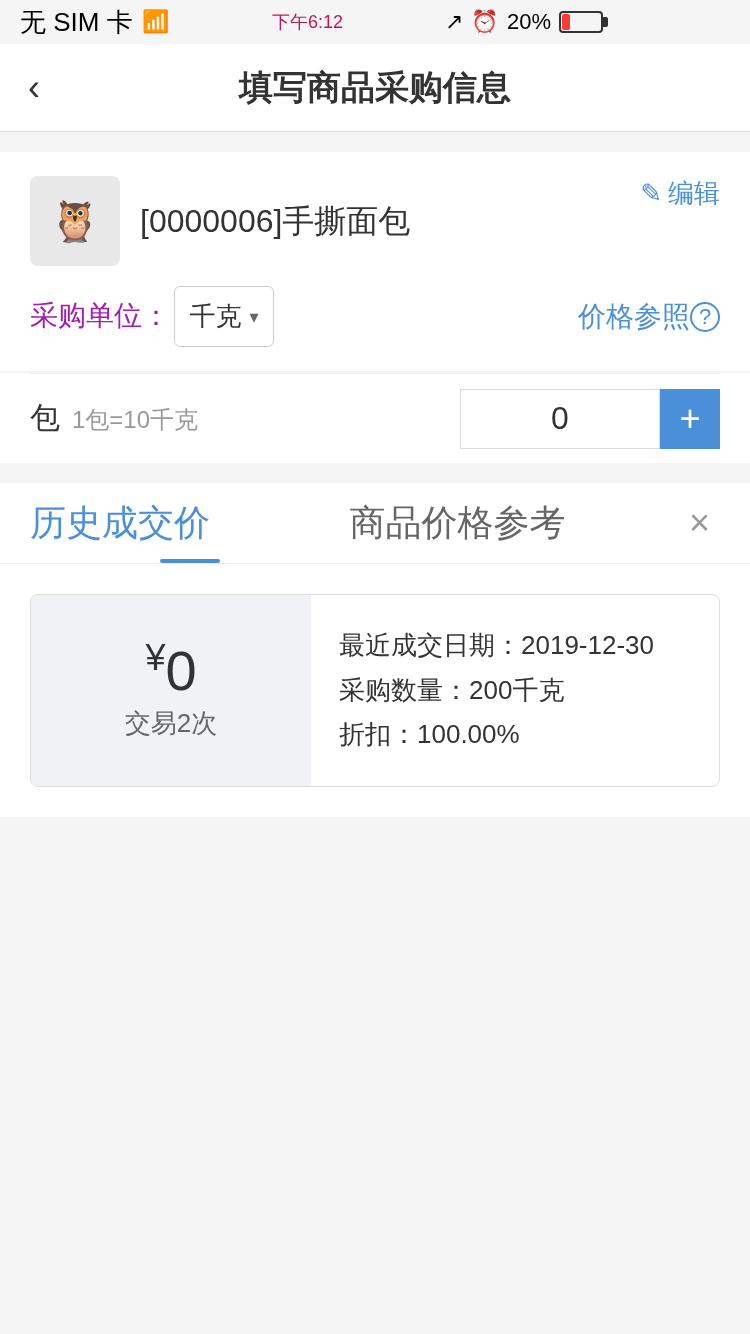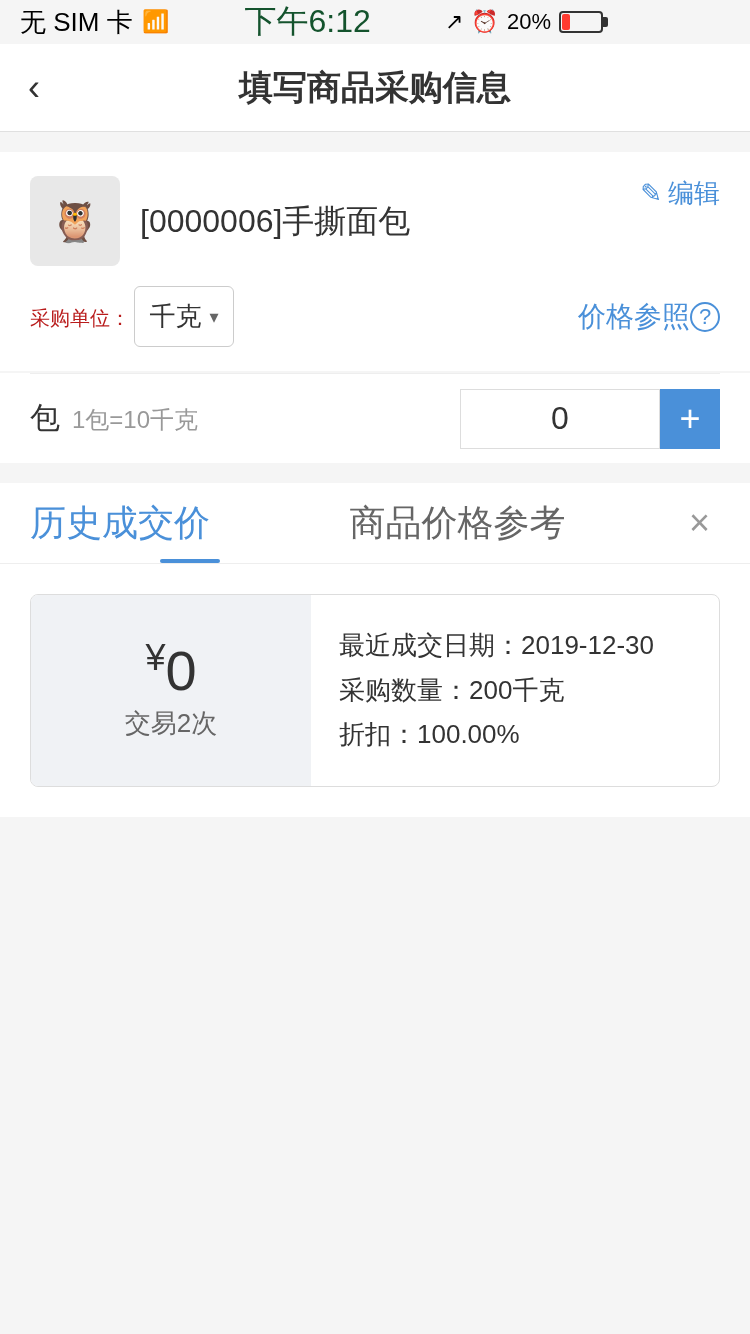--- a/index.html
+++ b/index.html
@@ -25,23 +25,23 @@
     .status-left {
       font-size: 26px;
       font-weight: 500;
       color: #000;
       display: flex;
       align-items: center;
       gap: 10px;
     }
     .wifi-icon { font-size: 22px; }
     .status-center {
-      font-size: 32px;
+      font-size: 18px;
       font-weight: 400;
-      color: #14532d;
+      color: #be185d;
     }
     .status-right {
       display: flex;
       align-items: center;
       gap: 8px;
       font-size: 22px;
       color: #000;
     }
     .battery-icon {
       width: 44px;
@@ -142,22 +142,22 @@
       gap: 6px;
       cursor: pointer;
       flex-shrink: 0;
     }
     .product-unit-row {
       display: flex;
       align-items: center;
       justify-content: space-between;
     }
     .unit-label {
-      font-size: 20px;
-      color: #b91c1c;
+      font-size: 28px;
+      color: #a21caf;
     }
     .unit-select {
       display: inline-flex;
       align-items: center;
       border: 1px solid #ccc;
       border-radius: 6px;
       padding: 12px 14px;
       font-size: 26px;
       color: #333;
       background: #fff;

